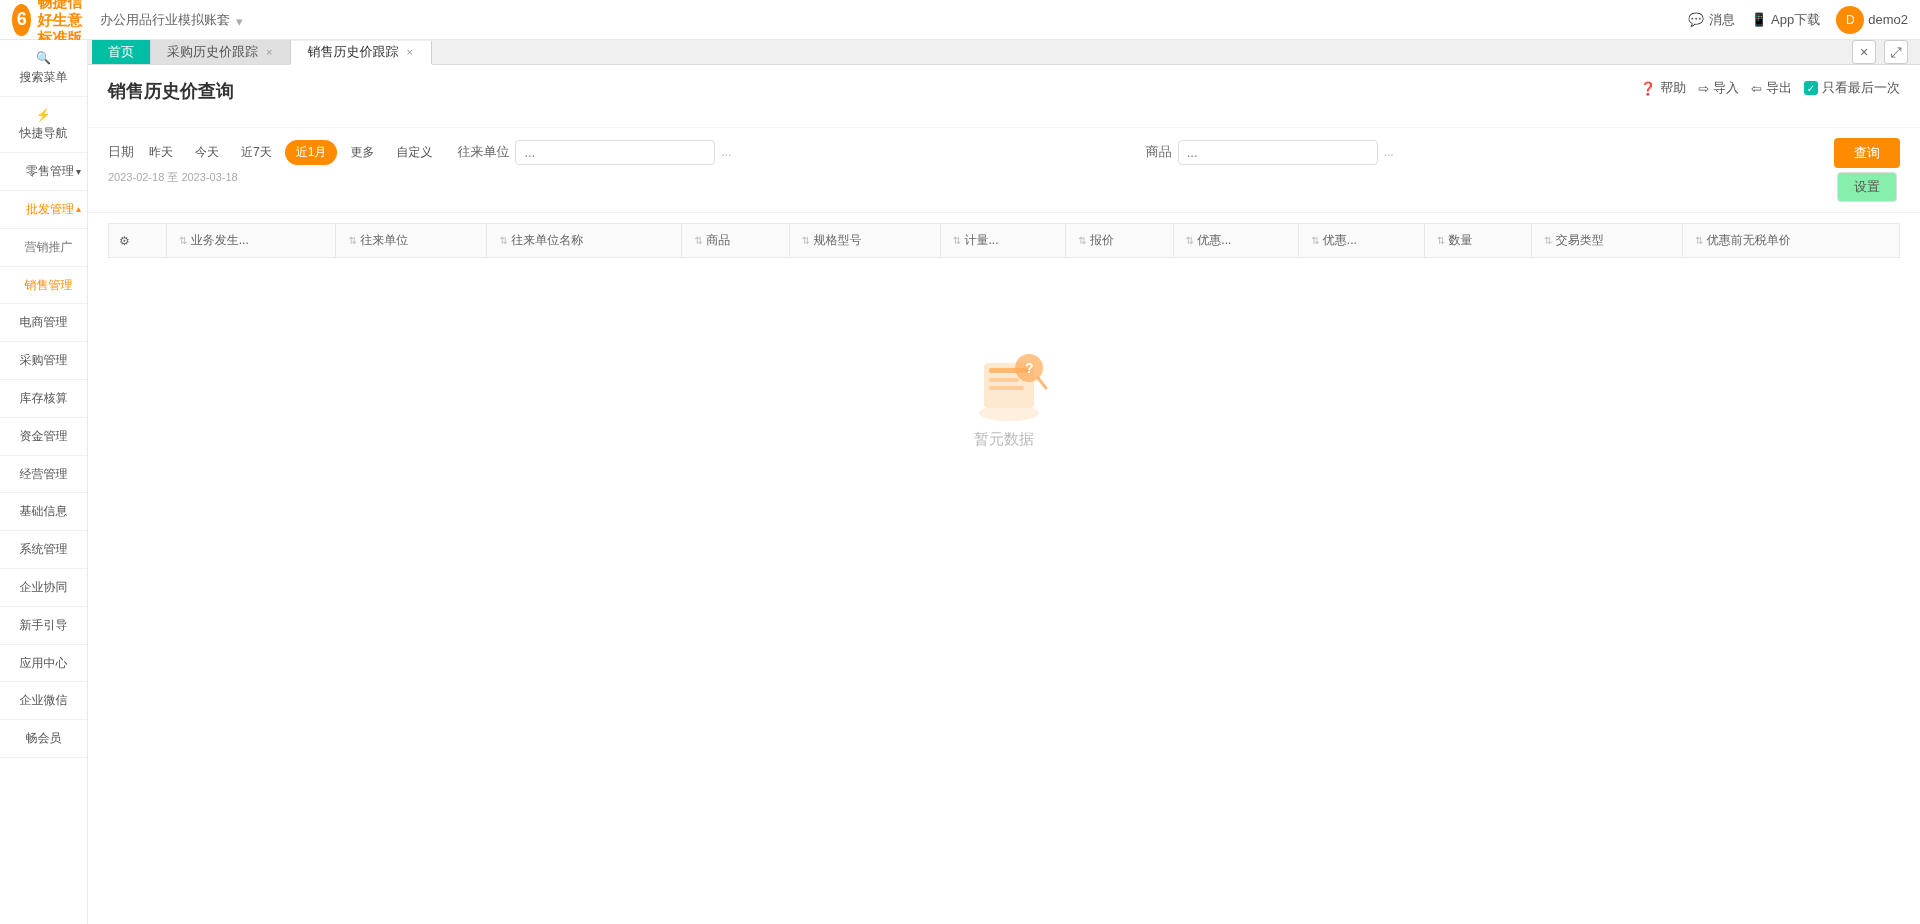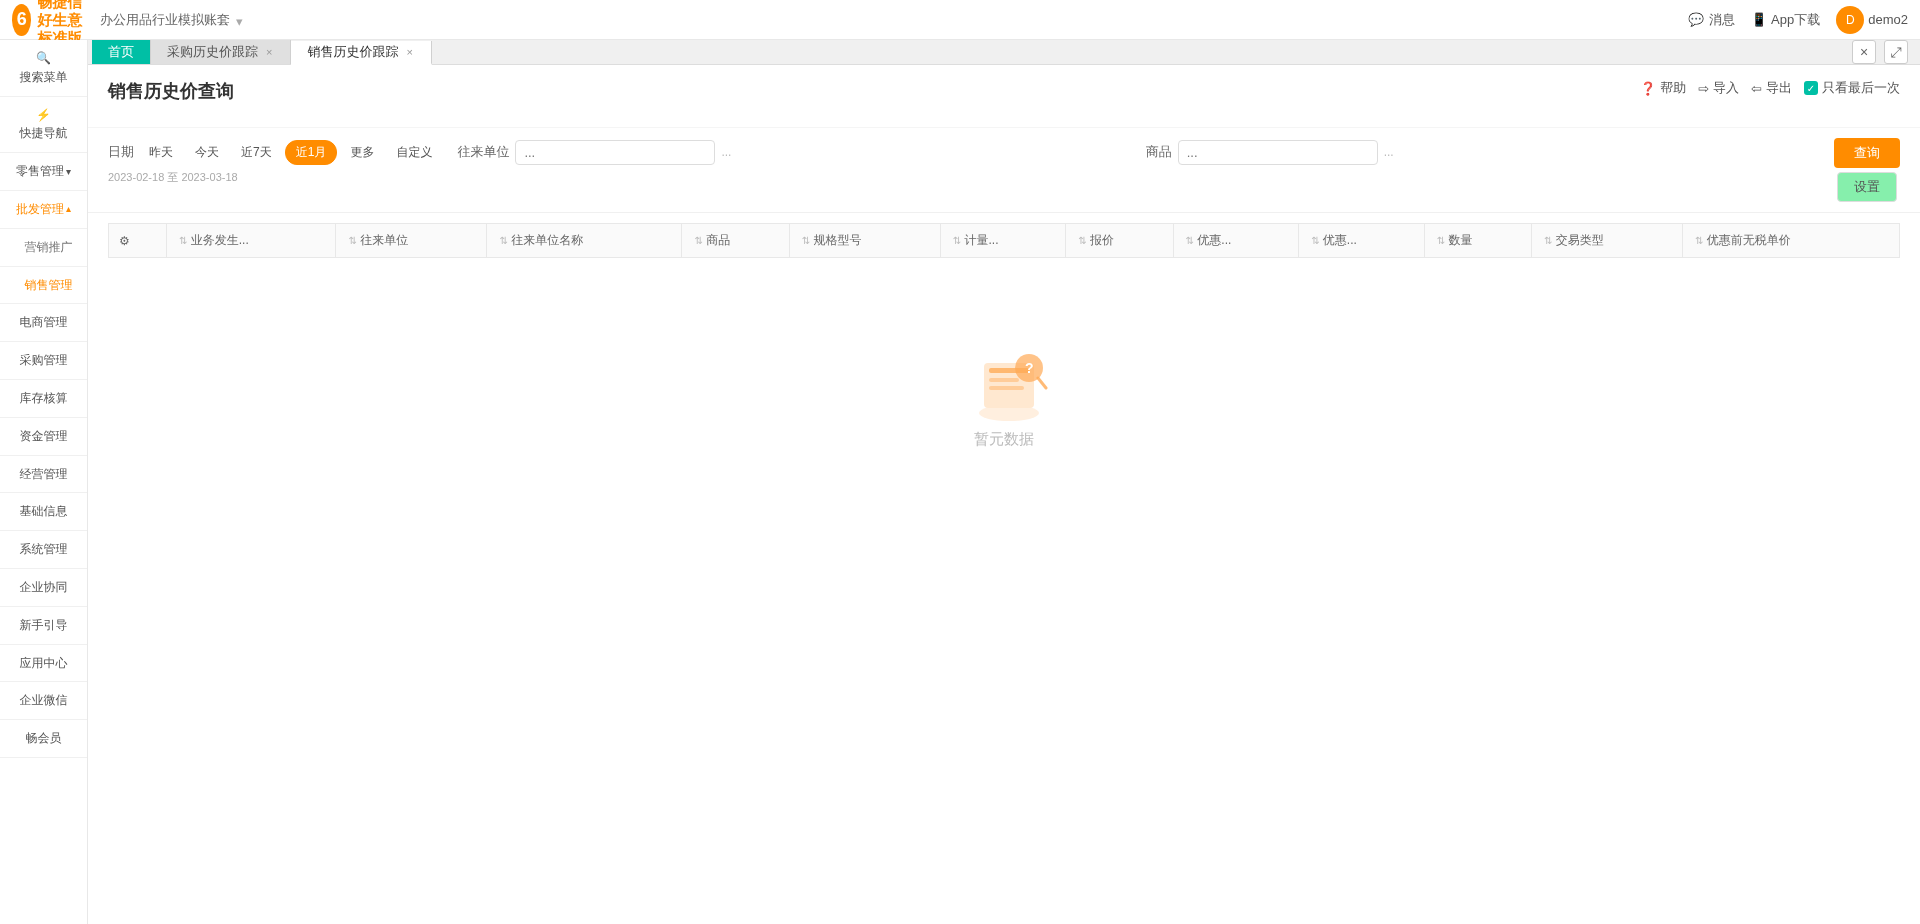--- a/index.html
+++ b/index.html
@@ -51,21 +51,21 @@
       color: #555;
       font-size: 12px;
       line-height: 1.4;
       border-bottom: 1px solid #f0f0f0;
       display: flex;
       flex-direction: column;
       align-items: center;
       gap: 2px;
     }
     .sidebar-item.active { color: #ff8c00; }
-    .sidebar-item.has-arrow { flex-direction: row; justify-content: center; align-items: center; gap: 2px; }
+    .sidebar-item.has-arrow { flex-direction: row; justify-content: flex-end; align-items: center; gap: 2px; }
 
     
     .content-area { flex: 1; display: flex; flex-direction: column; overflow: hidden; }
 
     
     .tabs-bar {
       display: flex;
       align-items: center;
       background: #f0f0f0;
       border-bottom: 1px solid #ddd;

